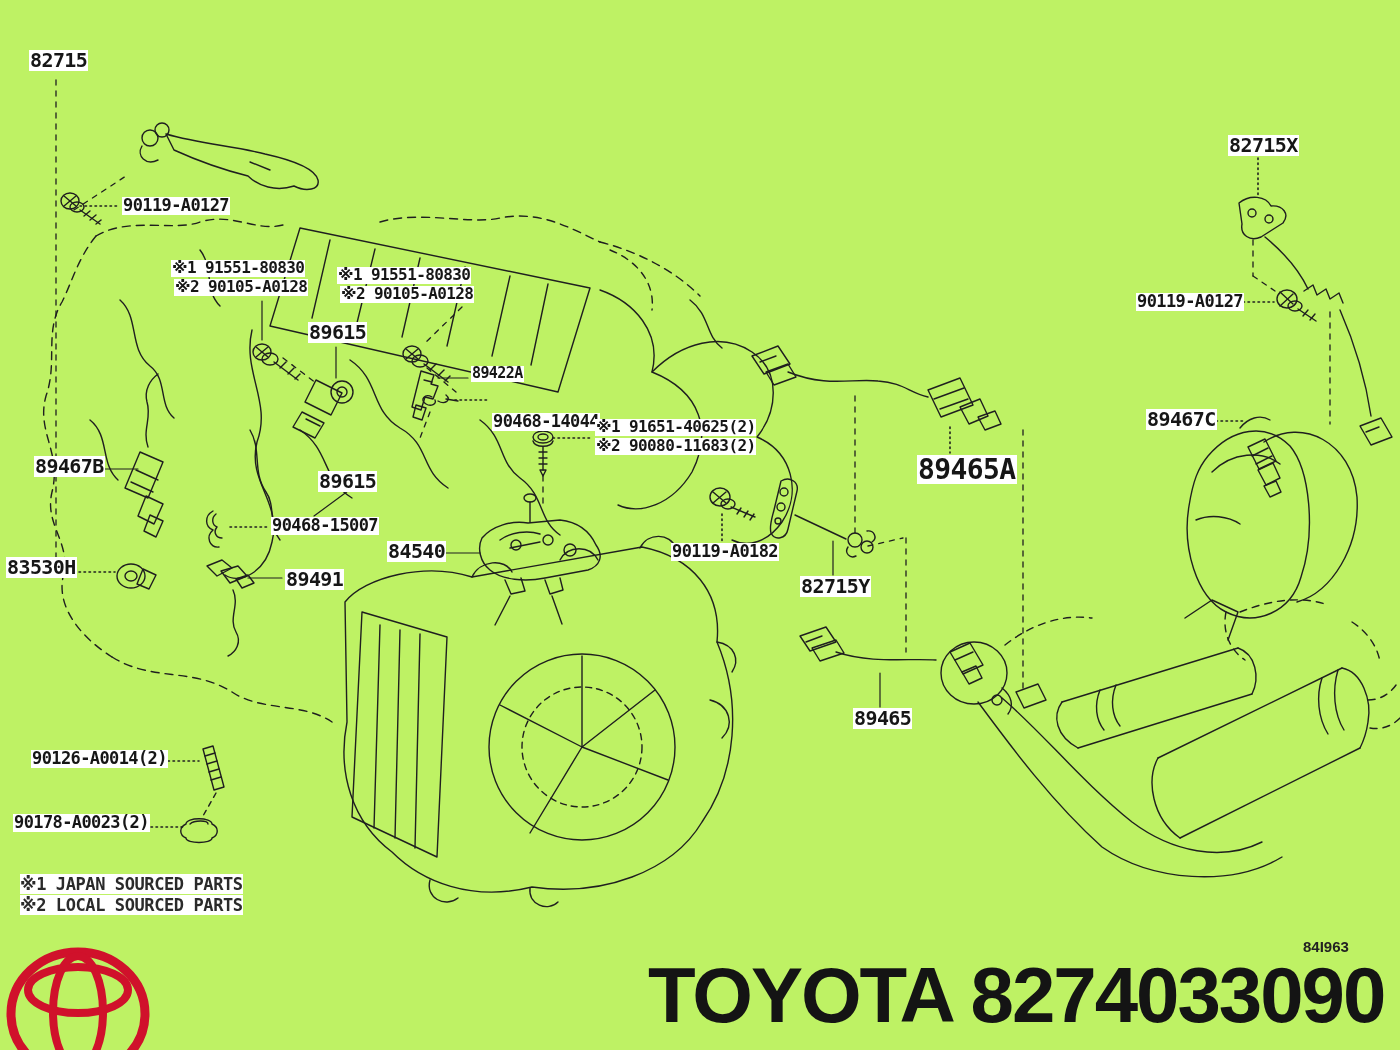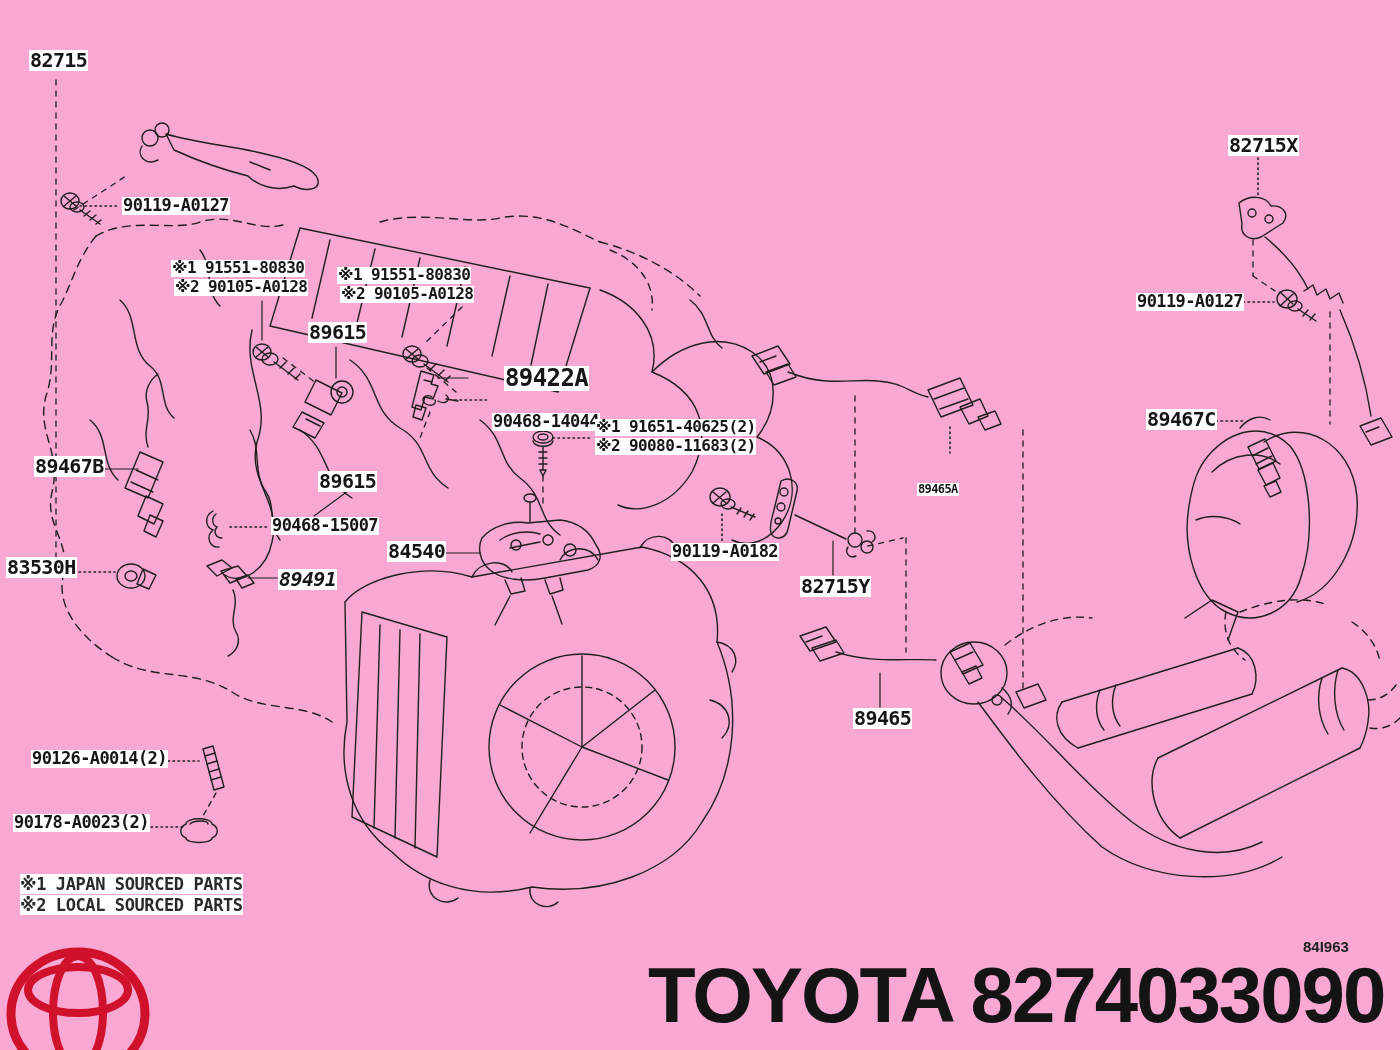--- a/index.html
+++ b/index.html
@@ -1,16 +1,16 @@
 <!DOCTYPE html>
 <html><head>
 <meta charset="utf-8">
 <style>
   html,body{margin:0;padding:0;background:#ffffff;}
-  #canvas{position:relative;width:1400px;height:1050px;background:#f9a8d4;overflow:hidden;
+  #canvas{position:relative;width:1400px;height:1050px;background:#bef264;overflow:hidden;
           font-family:"DejaVu Sans Mono","DejaVu Sans",monospace;}
   #art{position:absolute;left:0;top:0;}
   .plabel{position:absolute;font-family:"DejaVu Sans Mono","DejaVu Sans",monospace;
           font-weight:bold;color:#161616;white-space:nowrap;letter-spacing:-0.6px;
           background:#ffffff;padding:0 1px;line-height:1.05;}
   .note{position:absolute;font-family:"DejaVu Sans Mono","DejaVu Sans",monospace;
         font-weight:bold;color:#2a2a2a;font-size:17px;letter-spacing:-0.4px;background:#fff;margin-left:17px;}
   #note1{left:3px;top:874px;}
   #note2{left:3px;top:895px;}
   #drawing-code{position:absolute;left:1303px;top:938px;font-family:"Liberation Sans",sans-serif;
@@ -352,33 +352,33 @@
   </svg>
 
   <div id="label-layer">
       <div class="plabel" style="left: 29px; top: 50px; font-size: 20px;">82715</div>
       <div class="plabel" style="left: 122px; top: 197px; font-size: 17px;">90119-A0127</div>
       <div class="plabel" style="left: 171px; top: 260px; font-size: 16px;">※1 91551-80830</div>
       <div class="plabel" style="left: 174px; top: 279px; font-size: 16px;">※2 90105-A0128</div>
       <div class="plabel" style="left: 337px; top: 267px; font-size: 16px;">※1 91551-80830</div>
       <div class="plabel" style="left: 340px; top: 286px; font-size: 16px;">※2 90105-A0128</div>
       <div class="plabel" style="left: 308px; top: 322px; font-size: 20px;">89615</div>
-      <div class="plabel" style="left: 471px; top: 366px; font-size: 24px; margin-left: 33px;">89422A</div>
+      <div class="plabel" style="left: 471px; top: 366px; font-size: 15px;">89422A</div>
       <div class="plabel" style="left: 492px; top: 390px; font-size: 17px; margin-top: 23px;">90468-14044</div>
       <div class="plabel" style="left: 595px; top: 419px; font-size: 16px;">※1 91651-40625(2)</div>
       <div class="plabel" style="left: 595px; top: 438px; font-size: 16px;">※2 90080-11683(2)</div>
       <div class="plabel" style="left: 34px; top: 456px; font-size: 20px; text-align: center;">89467B</div>
       <div class="plabel" style="left: 318px; top: 471px; font-size: 20px;">89615</div>
       <div class="plabel" style="left: 271px; top: 517px; font-size: 17px;">90468-15007</div>
       <div class="plabel" style="left: 387px; top: 541px; font-size: 20px;">84540</div>
       <div class="plabel" style="left: 6px; top: 557px; font-size: 20px;">83530H</div>
-      <div class="plabel" style="left: 278px; top: 569px; font-size: 20px; font-style: italic;">89491</div>
+      <div class="plabel" style="left: 285px; top: 569px; font-size: 20px;">89491</div>
       <div class="plabel" style="left: 671px; top: 543px; font-size: 17px;">90119-A0182</div>
       <div class="plabel" style="left: 800px; top: 576px; font-size: 20px; text-align: center;">82715Y</div>
-      <div class="plabel" style="left: 917px; top: 455px; font-size: 12px; margin-top: 28px;">89465A</div>
+      <div class="plabel" style="left: 917px; top: 455px; font-size: 28px;">89465A</div>
       <div class="plabel" style="left: 853px; top: 708px; font-size: 20px;">89465</div>
       <div class="plabel" style="left: 1228px; top: 135px; font-size: 20px;">82715X</div>
       <div class="plabel" style="left: 1136px; top: 293px; font-size: 17px;">90119-A0127</div>
       <div class="plabel" style="left: 1146px; top: 409px; font-size: 20px;">89467C</div>
       <div class="plabel" style="left: 31px; top: 750px; font-size: 17px;">90126-A0014(2)</div>
       <div class="plabel" style="left: 13px; top: 814px; font-size: 17px;">90178-A0023(2)</div>
     </div>
 
   <div class="note" id="note1">※1 JAPAN SOURCED PARTS</div>
   <div class="note" id="note2">※2 LOCAL SOURCED PARTS</div>

